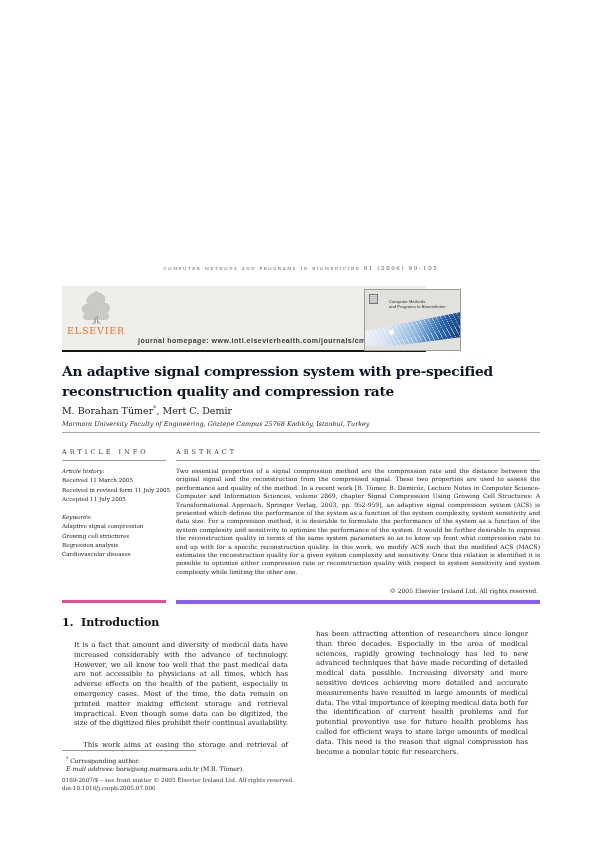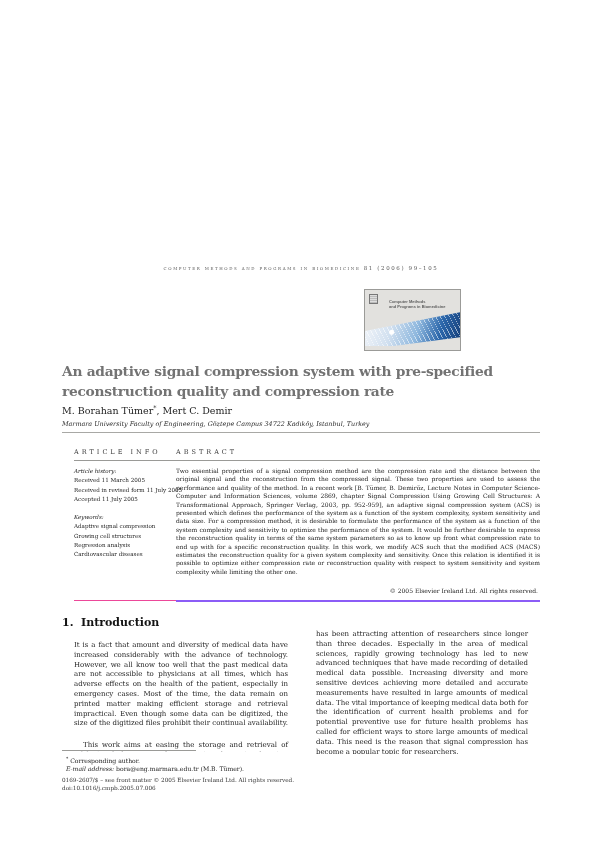--- a/index.html
+++ b/index.html
@@ -28,30 +28,30 @@
     color:#5d5d5d;font-family:"Liberation Sans",sans-serif;font-weight:bold;}
   .cover-art{position:absolute;left:0;bottom:4px;width:100%;height:36px;
     background:
       radial-gradient(circle at 28% 62%, #ffffff 0 2px, rgba(255,255,255,0) 3px),
       repeating-linear-gradient(62deg, rgba(255,255,255,0.55) 0 0.6px, rgba(255,255,255,0) 0.6px 4px),
       linear-gradient(103deg,#f2f5f9 0%,#d3e1f0 28%,#8fb8de 55%,#2b66aa 78%,#16407a 100%);
     clip-path:polygon(0 58%,100% 6%,100% 76%,30% 100%,0 100%);}
 
   
   .title{position:absolute;left:62px;top:362px;width:452px;font-size:13.8px;font-weight:bold;
-    letter-spacing:-0.3px;line-height:19.5px;color:#737373;}
+    letter-spacing:-0.3px;line-height:19.5px;color:#0f172a;}
   .authors{position:absolute;left:62px;top:404px;font-size:9.5px;color:#1c1c1c;text-align:center;}
   .authors sup{font-size:6.5px;}
   .affiliation{position:absolute;left:62px;top:420px;font-size:6.4px;font-style:italic;color:#2a2a2a;}
   .rule-full{position:absolute;left:62px;top:432px;width:478px;height:1px;background:#a8a8a5;}
 
   
   .info-section{position:absolute;left:62px;top:448px;width:478px;height:152px;}
-  .info-col{position:absolute;left:12px;top:0;width:104px;height:152px;border-bottom:1px solid #ec4899;}
-  .abs-col{position:absolute;left:114px;top:0;width:364px;height:152px;border-bottom:2px solid #8b5cf6;}
+  .info-col{position:absolute;left:0;top:0;width:104px;height:152px;border-bottom:3px solid #ec4899;}
+  .abs-col{position:absolute;left:114px;top:0;width:364px;height:152px;border-bottom:4px solid #8b5cf6;}
   .sec-head{font-size:6.5px;letter-spacing:3px;color:#3a3a3a;padding-bottom:4px;
     border-bottom:1px solid #9a9a97;}
   .info-body{margin-top:6px;font-size:5.6px;line-height:9.3px;white-space:nowrap;color:#222;}
   .info-label{font-style:italic;}
   .info-gap{height:9px;}
   .abs-body{margin-top:6px;font-size:6px;line-height:8.4px;text-align:justify;color:#222;
     height:120px;overflow:hidden;}
   .abs-copy{position:absolute;right:2px;bottom:6px;font-size:6px;color:#222;}
 
   
@@ -75,35 +75,52 @@
 
   svg{display:block;margin:0 auto;}
 </style>
 </head>
 <body>
 
 <div id="page">
 
   <div class="running-head">computer methods and programs in biomedicine 81 (2006) 99–105</div>
 
+  <div class="banner">
+    <div class="logo">
+      <span>
+        <svg width="38" height="36" viewBox="0 0 40 38">
+          <path d="M20 2 C12 5 8 11 12 15 C5 15 3 22 9 25 C4 28 8 33 14 31 L26 31 C33 33 36 27 31 24 C37 21 34 13 28 14 C32 8 27 3 20 2 Z" fill="#c2c2c0" opacity="0.85"></path>
+          <path d="M20 2 C12 5 8 11 12 15 C5 15 3 22 9 25 C4 28 8 33 14 31 L26 31 C33 33 36 27 31 24 C37 21 34 13 28 14 C32 8 27 3 20 2 Z" fill="none" stroke="#8d8d8a" stroke-width="0.7" stroke-dasharray="1,1.2"></path>
+          <path d="M19 29 L19 36 M21 27 L22 36 M20 32 L16 36 M21 32 L25 36" stroke="#8a8a87" stroke-width="0.9" fill="none"></path>
+        </svg>
+      </span>
+      <div class="logo-text">ELSEVIER</div>
+    </div>
+    <div class="homepage">
+      <span>journal homepage:</span>
+      <span> </span>
+      <a>www.intl.elsevierhealth.com/journals/cmpb</a>
+    </div>
+  </div>
 
   <div class="cover">
     <div class="cover-mark"></div>
     <div class="cover-title">
       <div>Computer Methods</div>
       <div>and Programs in Biomedicine</div>
     </div>
     <div class="cover-art"></div>
   </div>
 
   <div class="title">An adaptive signal compression system with pre-specified reconstruction quality and compression rate</div>
   <div class="authors">
     <span>M. Borahan Tümer</span><sup>*</sup><span>, Mert C. Demir</span>
   </div>
-  <div class="affiliation">Marmara University Faculty of Engineering, Göztepe Campus 34722 Kadıköy, Istanbul, Turkey</div>
+  <div class="affiliation">Marmara University Faculty of Engineering, Göztepe Campus 25768 Kadıköy, Istanbul, Turkey</div>
   <div class="rule-full"></div>
 
   <div class="info-section">
     <div class="info-col">
       <div class="sec-head">ARTICLE INFO</div>
       <div class="info-body">
         <div class="info-label">Article history:</div>
         <div>Received 11 March 2005</div>
         <div>Received in revised form 11 July 2005</div>
         <div>Accepted 11 July 2005</div>

